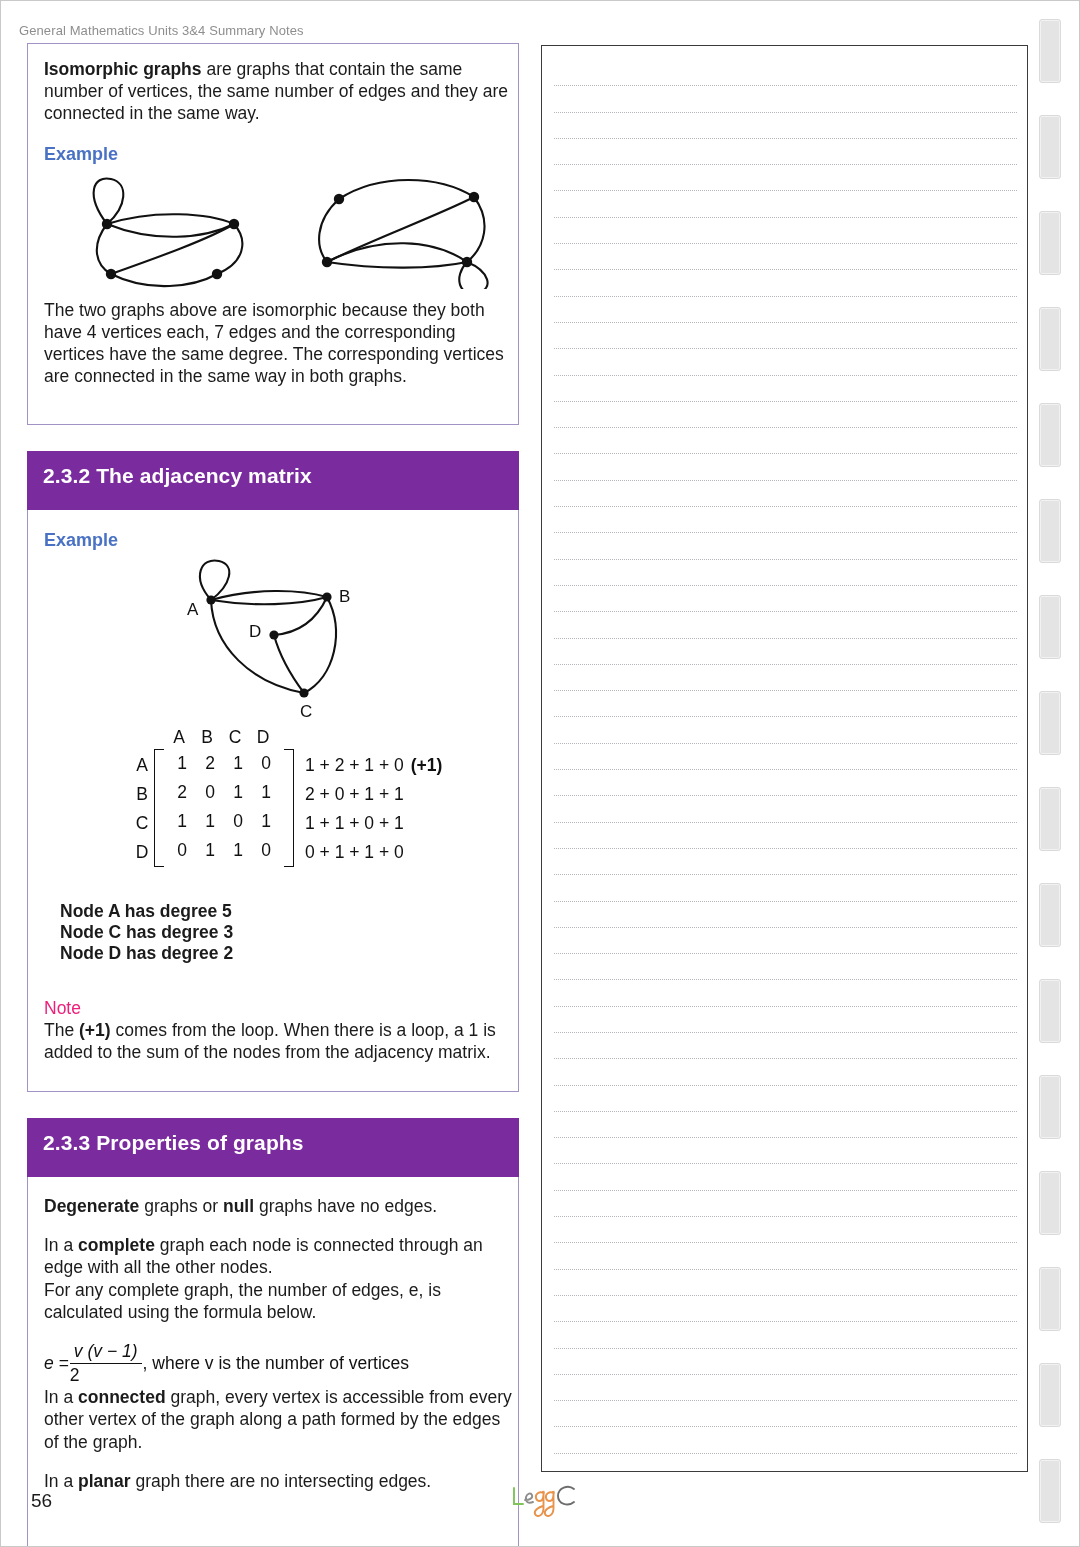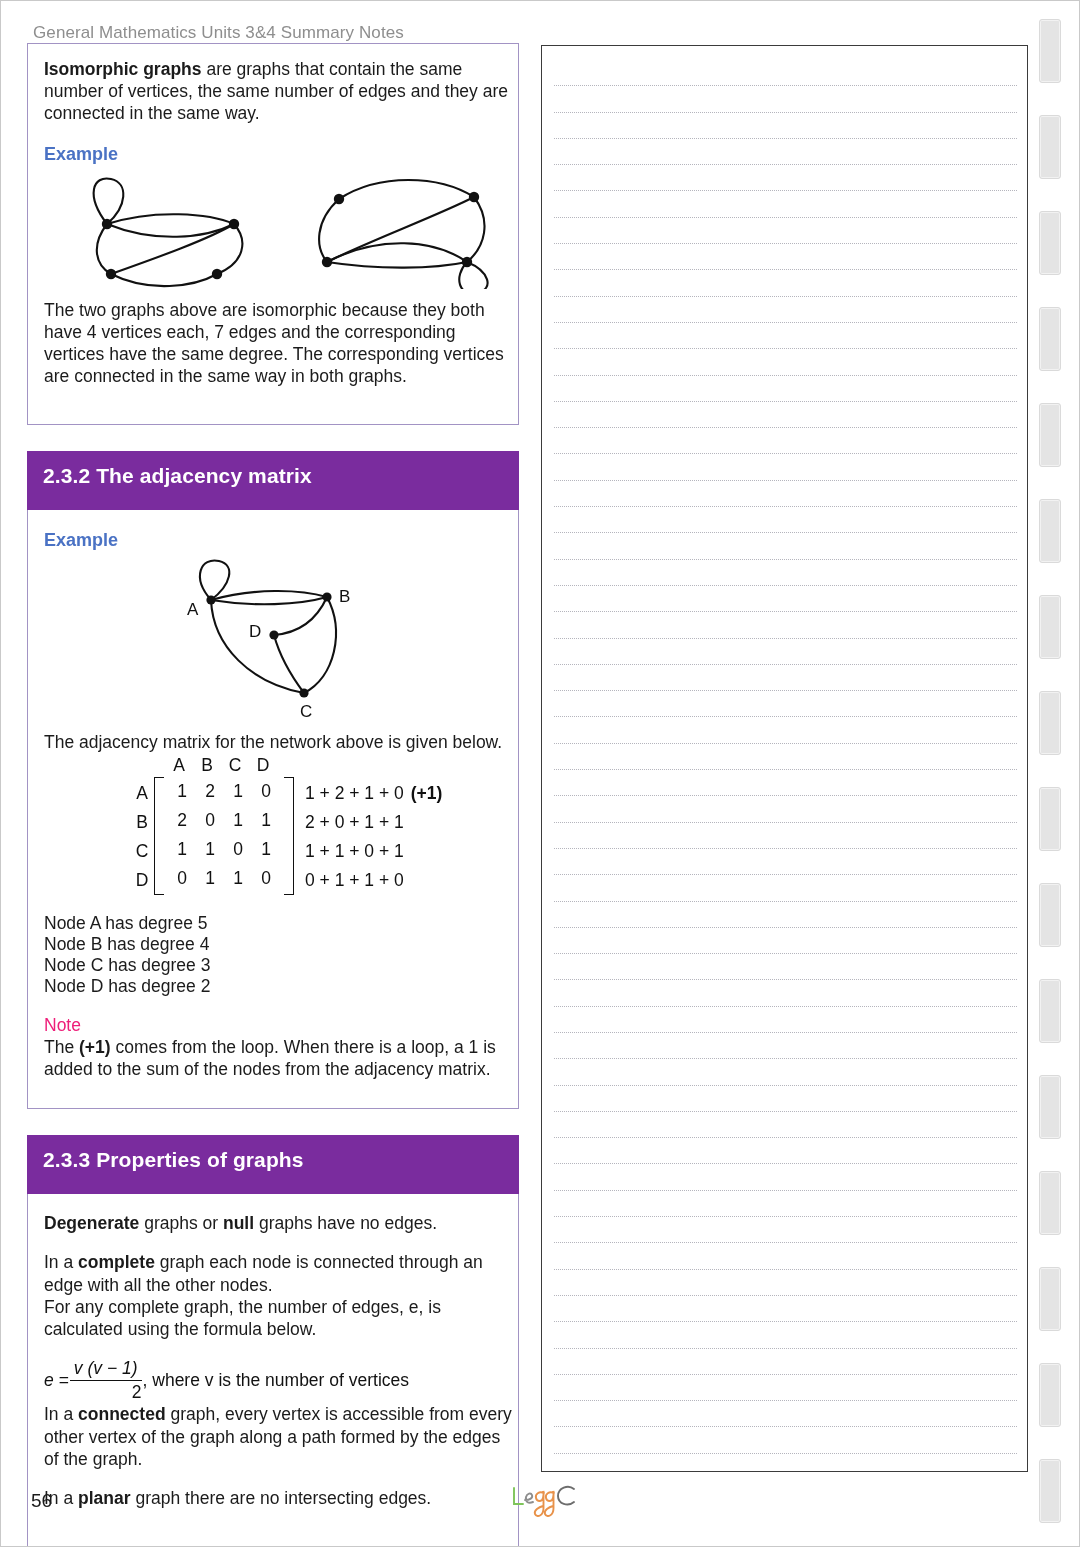--- a/index.html
+++ b/index.html
@@ -16,23 +16,23 @@
     height: 1547px;
     background: #ffffff;
     overflow: hidden;
     box-sizing: border-box;
     border: 1px solid #c9c9c9;
   }
 
   
   .page-header {
     position: absolute;
-    left: 32px;
+    left: 18px;
     top: 22px;
-    font-size: 17px;
+    font-size: 13px;
     color: #8e8e8e;
     letter-spacing: 0.1px;
     white-space: nowrap;
   }
 
   
   .left-col {
     position: absolute;
     left: 26px;
     top: 42px;
@@ -81,23 +81,24 @@
     color: #ee1e79;
     margin: 0 0 0 0;
   }
   b, strong { font-weight: bold; }
 
   .gap-18 { height: 18px; }
   .gap-10 { height: 10px; }
 
   
   .degree-list {
-    margin: 0;
+    margin: 16px;
     padding: 0;
     list-style: none;
+    font-weight: bold;
   }
   .degree-list li {
     font-size: 17.5px;
     line-height: 1.2;
     color: #1b1b1b;
   }
 
   
   .matrix-wrap {
     margin: 2px 0 0 86px;
@@ -151,21 +152,21 @@
   .formula {
     display: flex;
     align-items: center;
     font-size: 17.5px;
     margin: 18px 0 0 0;
     color: #111;
   }
   .frac {
     display: inline-flex;
     flex-direction: column;
-    align-items: flex-end;
+    align-items: flex-start;
     margin: 0 1px;
     vertical-align: middle;
   }
   .frac .num {
     padding: 0 4px 1px 4px;
     border-bottom: 1.4px solid #111;
     font-style: italic;
     white-space: nowrap;
   }
   .frac .den {
@@ -330,21 +331,20 @@
           <circle cx="105" cy="80" r="4.6"></circle>
         </g>
         <g font-family="Liberation Sans, sans-serif" font-size="17" fill="#111">
           <text x="18" y="60">A</text>
           <text x="170" y="47">B</text>
           <text x="131" y="162">C</text>
           <text x="80" y="82">D</text>
         </g>
       </svg>
 
-      <p class="body-text" style="margin-top:6px">The adjacency matrix for the network above is given below.</p>
 
       
       <div class="matrix-wrap">
         <div class="matrix-colhead">
           <span>A</span>
           <span>B</span>
           <span>C</span>
           <span>D</span>
         </div>
 
@@ -410,21 +410,20 @@
               <span class="row-sum">0 + 1 + 1 + 0</span>
             </div>
           </div>
         </div>
       </div>
 
       <div class="gap-18"></div>
 
       <ul class="degree-list">
         <li>Node A has degree 5</li>
-        <li>Node B has degree 4</li>
         <li>Node C has degree 3</li>
         <li>Node D has degree 2</li>
       </ul>
 
       <div class="gap-18"></div>
 
       <div class="note-label">Note</div>
       <p class="body-text"><span>The </span><b>(+1)</b><span> comes from the loop. When there is a loop, a 1 is added to the sum of the nodes from the adjacency matrix.</span></p>
       <div class="gap-10"></div>
     </div>

